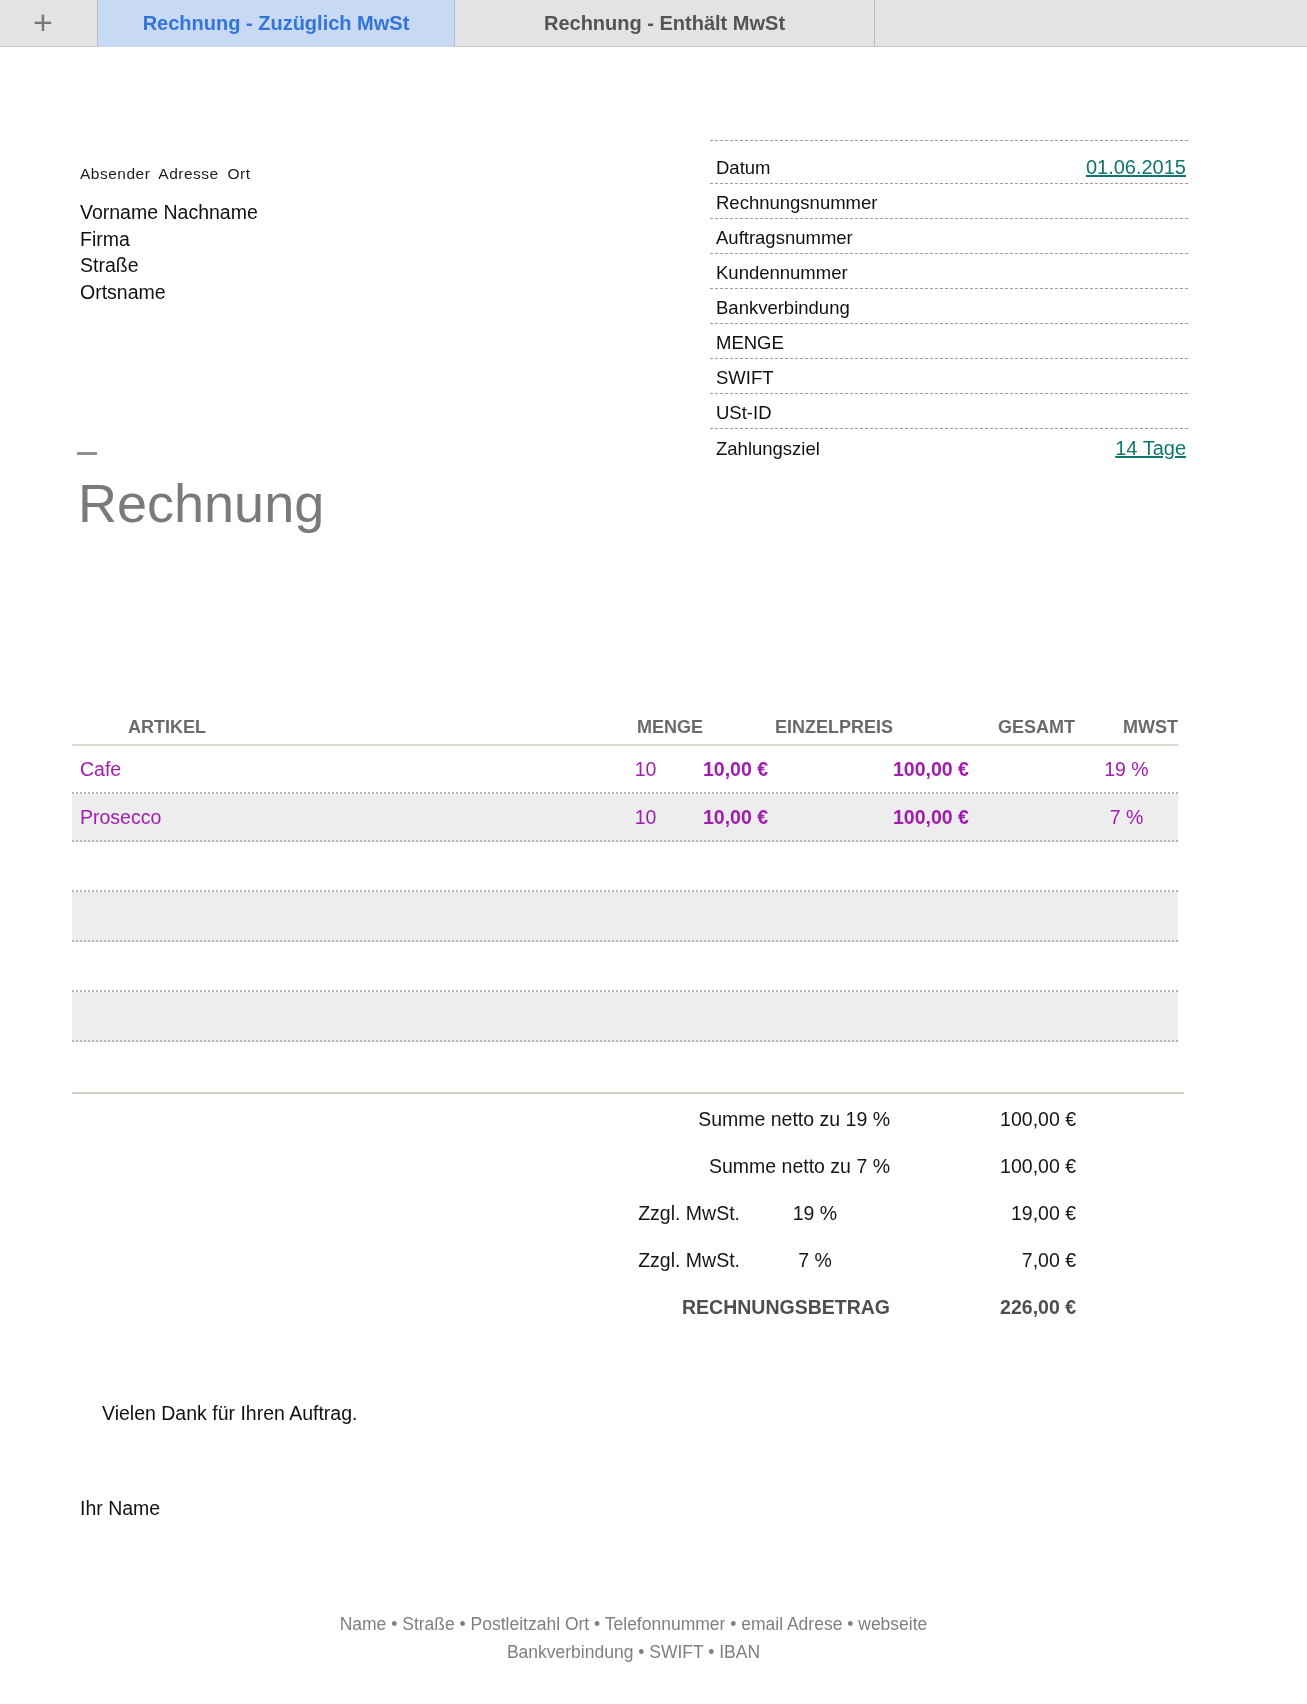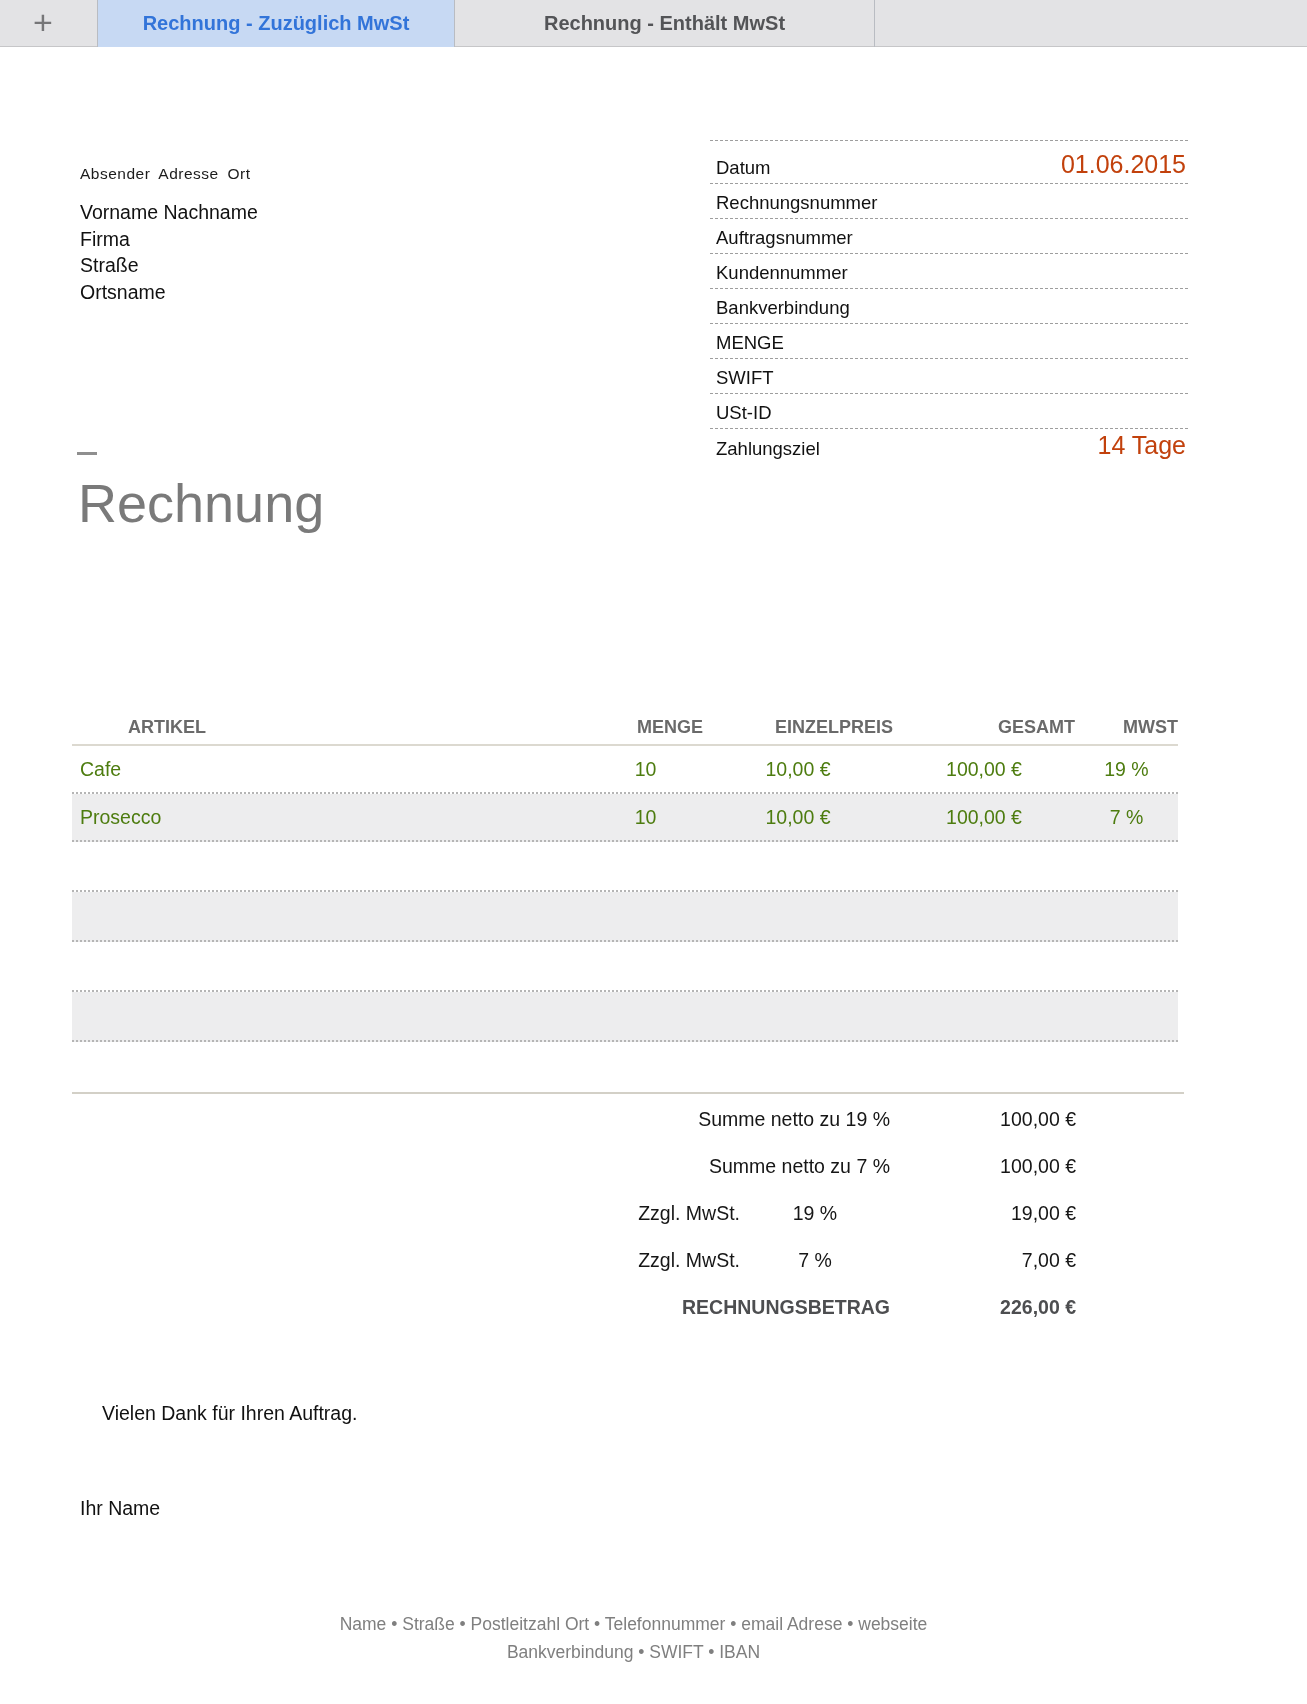--- a/index.html
+++ b/index.html
@@ -27,40 +27,40 @@
   .sender-lines { position:absolute; left:80px; top:152px; font-size:19.5px; color:#111;
                   line-height:26.5px; }
 
   
   .meta-table { position:absolute; left:710px; top:93px; width:478px; }
   .meta-row { height:35px; display:flex; align-items:flex-end; justify-content:space-between;
               padding:0 2px 4px 6px; border-bottom:1px dashed #9e9e9e; }
   .meta-row:first-child { height:44px; border-top:1px dashed #9e9e9e; }
   .meta-row:last-child { border-bottom:none; }
   .meta-label { font-size:18.5px; color:#111; }
-  .meta-value { font-size:25px; color:#c2410c; }
+  .meta-value { font-size:20px; color:#0f766e;text-decoration:underline; }
 
   .fold-mark { position:absolute; left:77px; top:405px; width:20px; height:3px; background:#8f8f8f; }
 
   .doc-title { position:absolute; left:78px; top:425px; font-size:54px; font-weight:200;
                color:#7a7a7a; }
 
   
   .items { position:absolute; left:72px; top:663px; width:1106px; }
   .items-grid { display:grid; grid-template-columns:1fr 115px 190px 182px 103px; }
   .items-header { height:36px; align-items:center; border-bottom:2px solid #dcd9d0; }
   .items-header span { font-size:18px; font-weight:bold; color:#6a6a6a; text-align:right; }
   .items-header .h-artikel { text-align:left; padding-left:8px;margin-left:48px; }
   .item-row { height:48px; align-items:center; border-bottom:2px dotted #b5b5b5; }
   .item-row.empty { height:50px; }
   .item-row.gray { background:#ededee; }
-  .item-row span { font-size:19.5px; color:#4d7c0f; }
+  .item-row span { font-size:19.5px; color:#a21caf; }
   .c-artikel { text-align:left; padding-left:8px; }
   .c-menge { text-align:center; }
-  .c-einzelpreis, .c-gesamt { text-align:center; }
+  .c-einzelpreis, .c-gesamt { text-align:left;font-weight:bold; }
   .c-mwst { text-align:center; }
 
   
   .summary-sep { position:absolute; left:72px; top:1045px; width:1112px; height:2px; background:#d3d0c7; }
   .summary { position:absolute; left:72px; top:1049px; width:1004px; }
   .summary-row { display:grid; grid-template-columns:1fr 150px 186px; height:47px; align-items:center; }
   .s-label { text-align:right; font-size:19.5px; color:#161616; }
   .s-label.span2 { grid-column:1 / 3; }
   .s-pct { text-align:center; font-size:19.5px; color:#161616; }
   .s-value { text-align:right; font-size:19.5px; color:#161616; }

